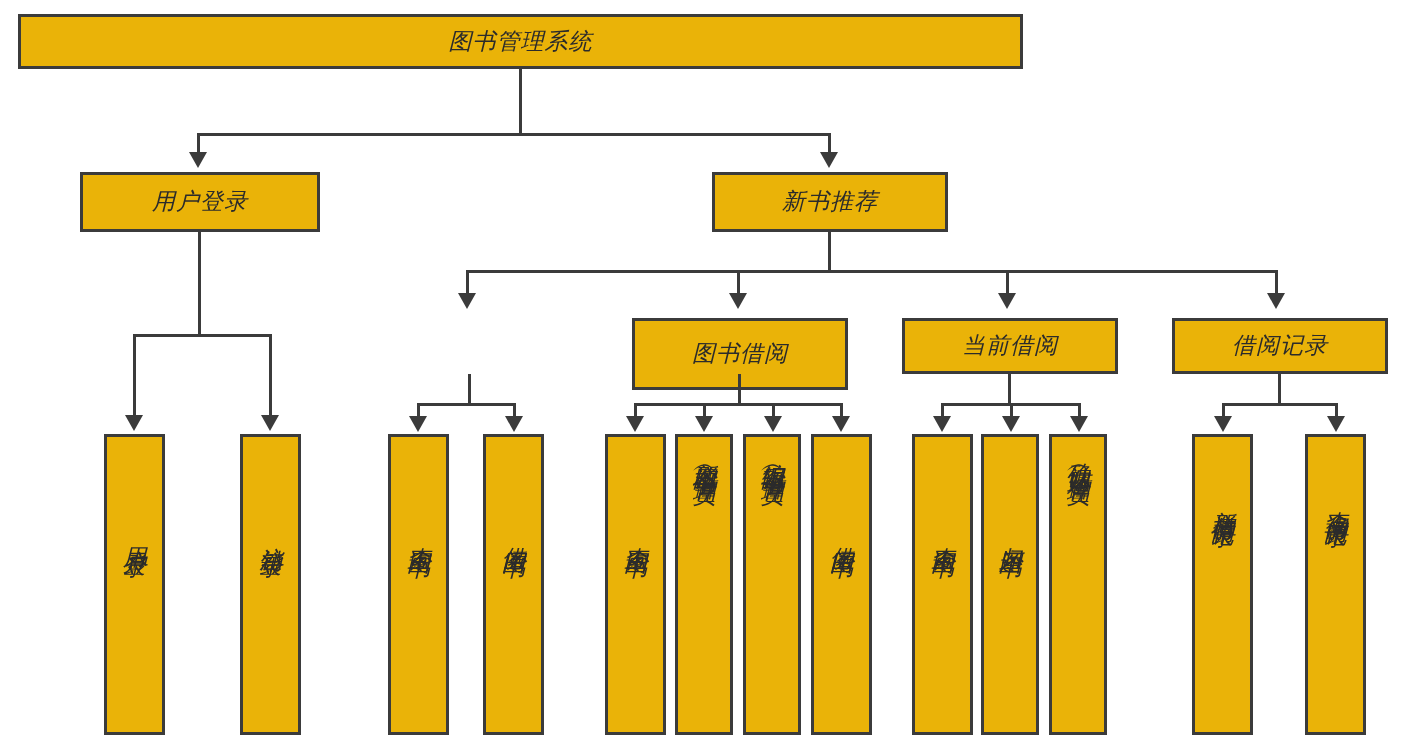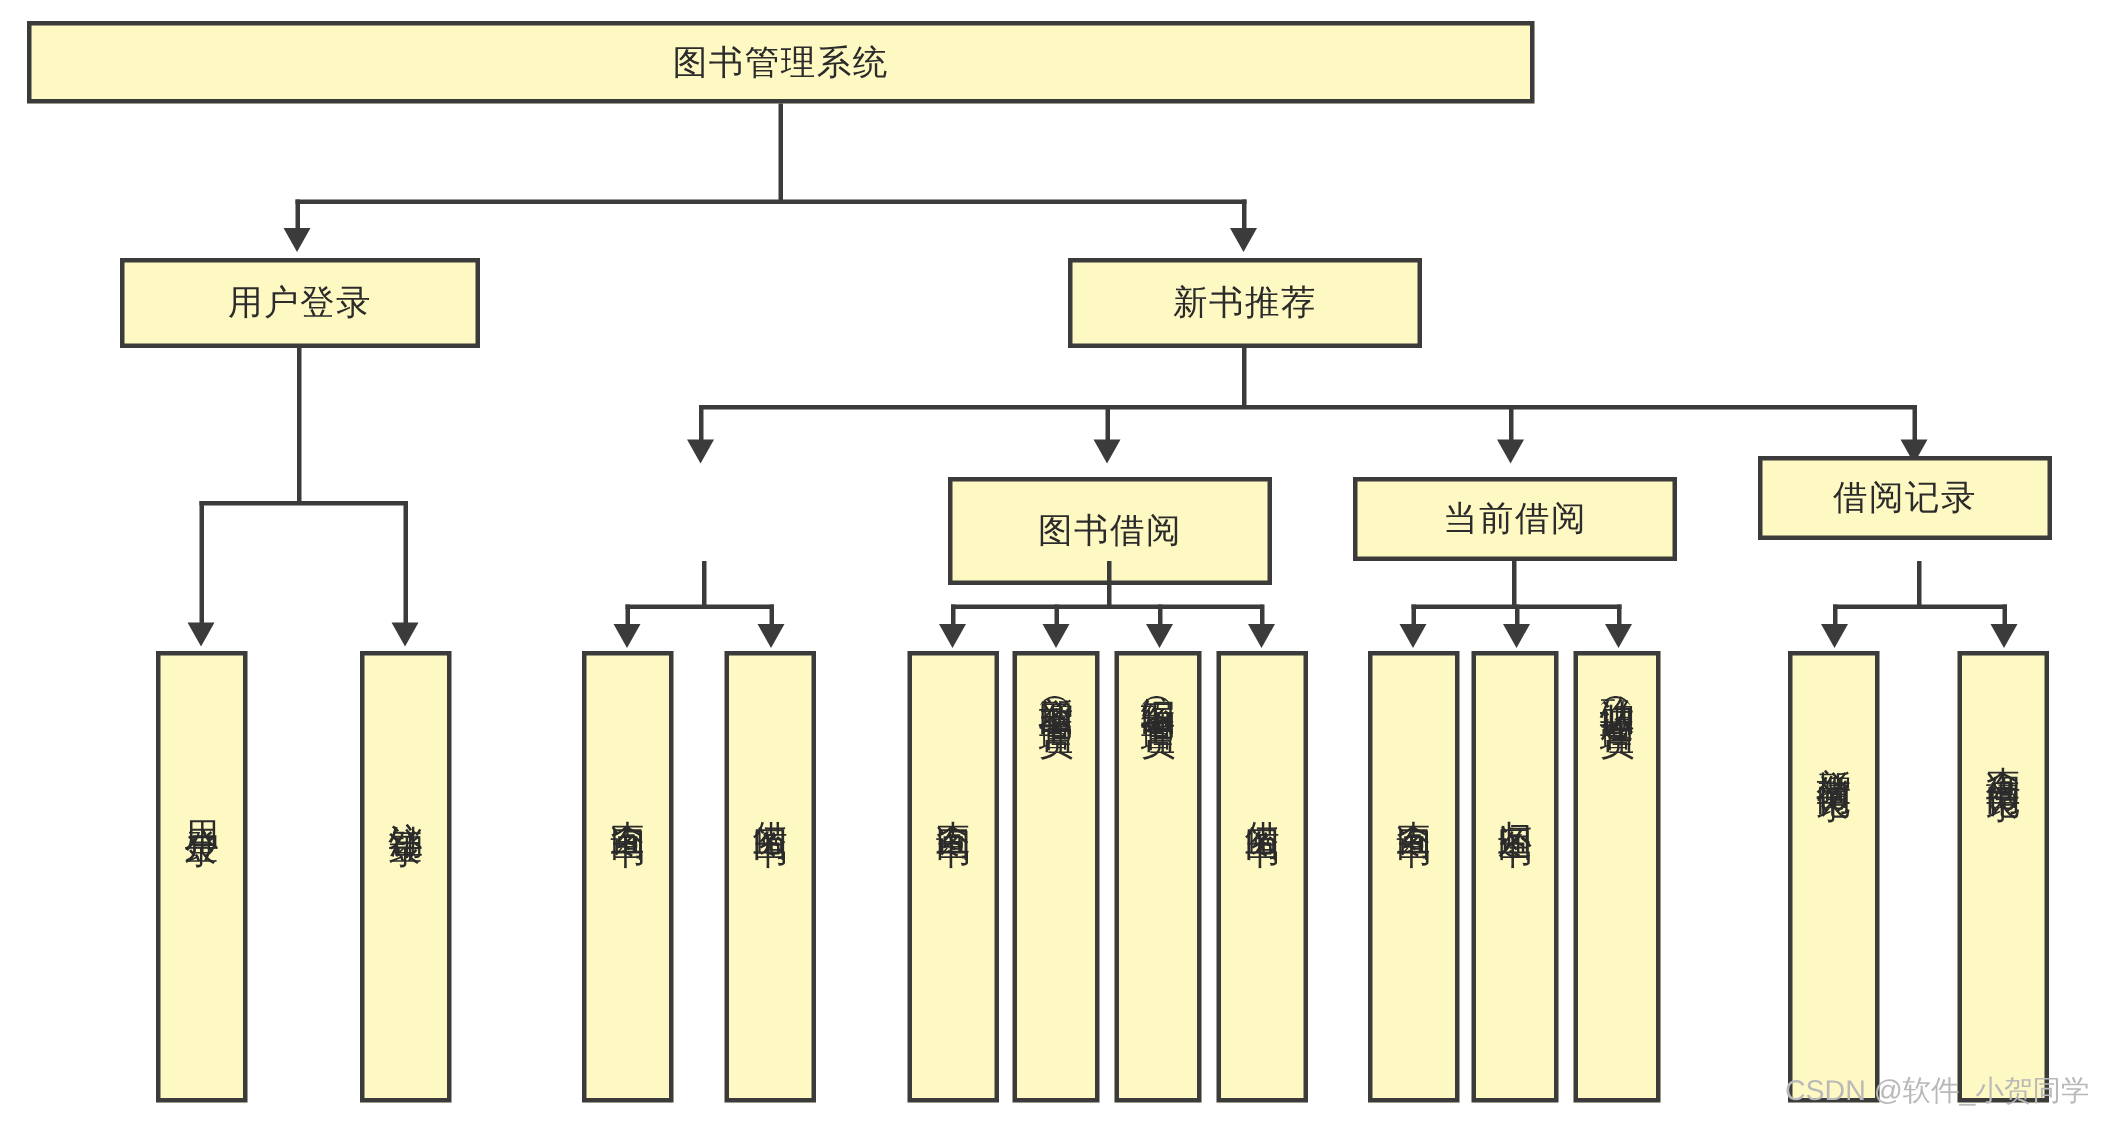--- a/index.html
+++ b/index.html
@@ -15,25 +15,26 @@
     width: 1405px;
     height: 747px;
     background: #ffffff;
     overflow: hidden;
   }
   
   .node {
     position: absolute;
     box-sizing: border-box;
     border: 3px solid #3b3b3b;
-    background: #fef9c3;
+    background: #eab308;
     display: flex;
     align-items: center;
     justify-content: center;
     color: #2b2b2b;
+    font-style: italic;
   }
   .node .label {
     display: block;
     text-align: center;
     line-height: 1.12;
     white-space: nowrap;
   }
   
   .node.horiz .label {
     font-size: 23px;
@@ -140,21 +141,21 @@
 
   <div class="vline" style="left:1275px; top:270px; height:26px;"></div>
   <div class="arrow" style="left:1267px; top:293px;"></div>
 
   <div class="node horiz" style="left:632px; top:318px; width:216px; height:72px;">
     <span class="label">图书借阅</span>
   </div>
   <div class="node horiz" style="left:902px; top:318px; width:216px; height:56px;">
     <span class="label">当前借阅</span>
   </div>
-  <div class="node horiz" style="left:1172px; top:304px; width:196px; height:56px;">
+  <div class="node horiz" style="left:1172px; top:318px; width:216px; height:56px;">
     <span class="label">借阅记录</span>
   </div>
 
   <div class="vline" style="left:468px; top:374px; height:31px;"></div>
   <div class="hline" style="left:417px; top:403px; width:99px;"></div>
   <div class="vline" style="left:417px; top:403px; height:16px;"></div>
   <div class="arrow" style="left:409px; top:416px;"></div>
   <div class="vline" style="left:513px; top:403px; height:16px;"></div>
   <div class="arrow" style="left:505px; top:416px;"></div>
 
@@ -222,15 +223,14 @@
     <span class="label">确认归还（管理员）</span>
   </div>
 
   <div class="node leaf midshort" style="left:1192px; top:434px; width:61px; height:301px;">
     <span class="label">新增借阅记录</span>
   </div>
   <div class="node leaf midshort" style="left:1305px; top:434px; width:61px; height:301px;">
     <span class="label">查询借阅记录</span>
   </div>
 
-  <div id="watermark" style="left:1190px; top:714px;">CSDN @软件_小贺同学</div>
 
 </div>
 
 </body></html>

